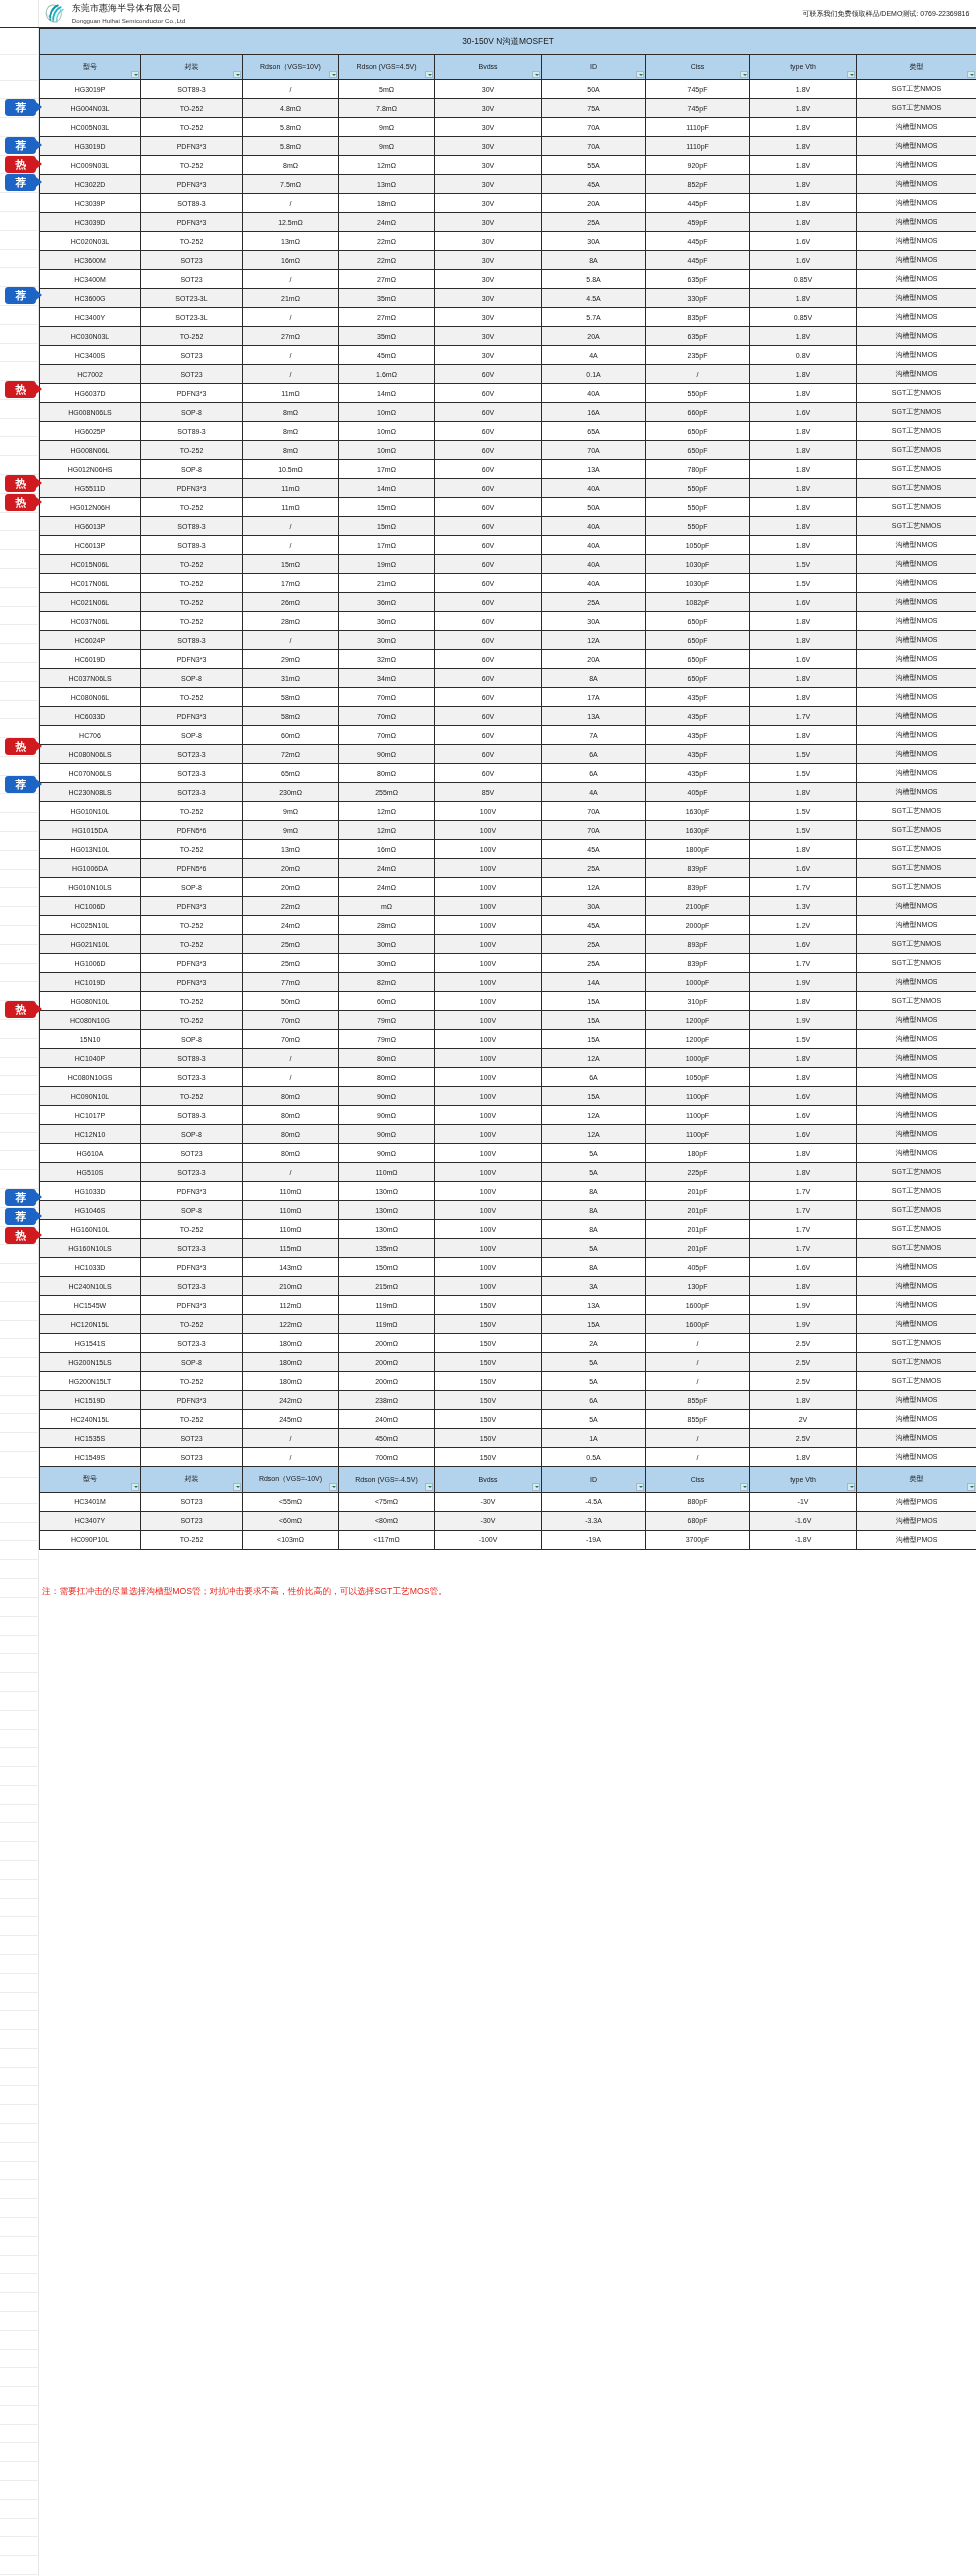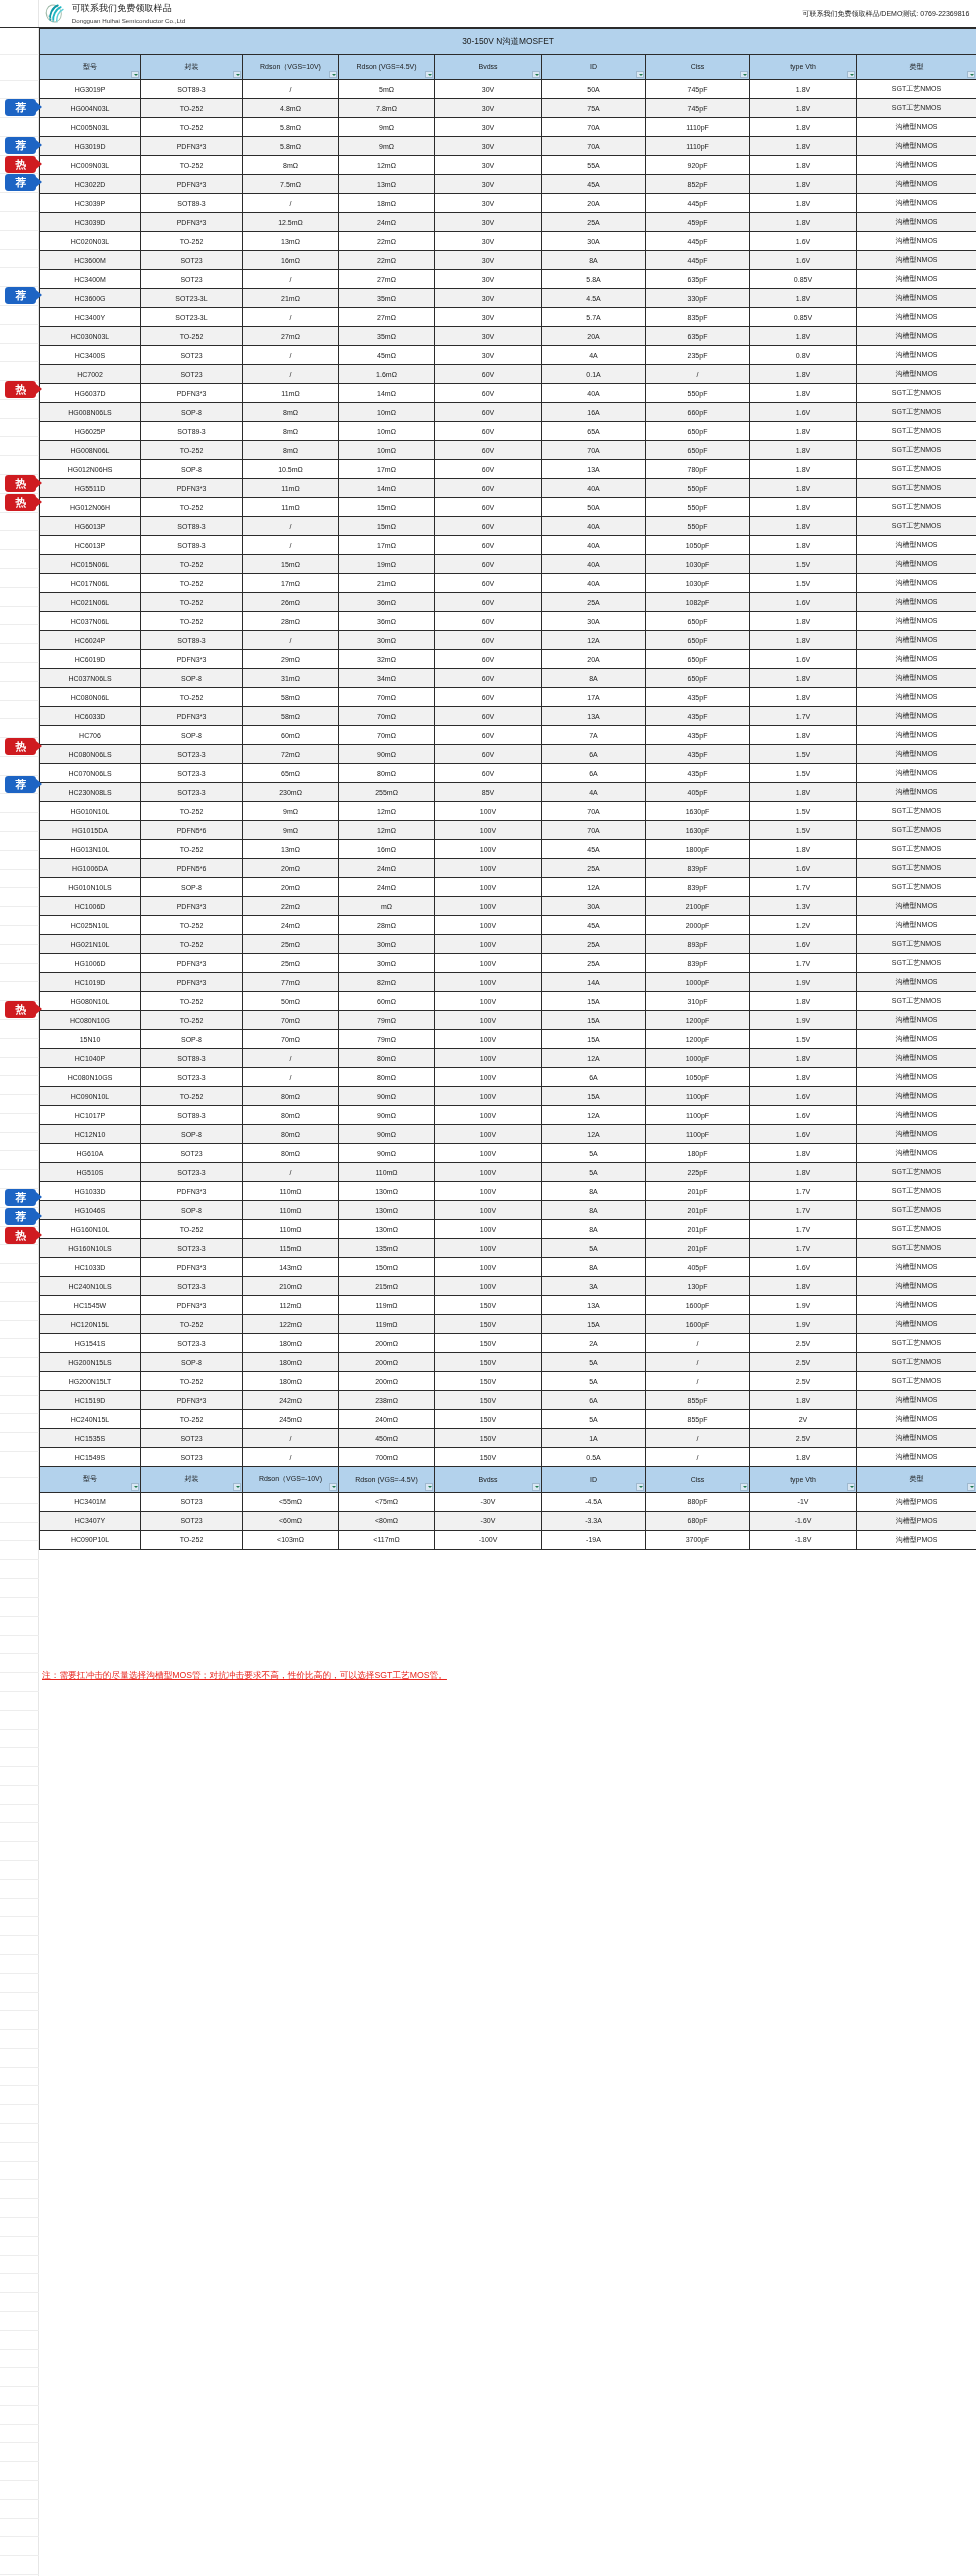--- a/index.html
+++ b/index.html
@@ -318,21 +318,21 @@
       <span class="logo-mark">
         <svg viewBox="0 0 40 40" width="23" height="23" aria-hidden="true">
           <ellipse cx="17" cy="20" rx="13" ry="15" fill="none" stroke="#9fb9a8" stroke-width="1.6" transform="rotate(-18 17 20)"></ellipse>
           <path d="M11 31 C9 22 14 10 24 6" fill="none" stroke="#0e9aa7" stroke-width="3.2" stroke-linecap="round"></path>
           <path d="M16 33 C15 24 20 13 29 9" fill="none" stroke="#1fb6c4" stroke-width="3.2" stroke-linecap="round"></path>
           <path d="M22 34 C22 26 26 17 33 13" fill="none" stroke="#5fd0d8" stroke-width="2.6" stroke-linecap="round"></path>
           <path d="M6 22 C10 30 16 34 24 35" fill="none" stroke="#b9cfc2" stroke-width="1.4"></path>
         </svg>
       </span>
       <span class="logo-text">
-        <span class="logo-cn">可联系我们免费领取样品</span><br>
+        <span class="logo-cn">东莞市惠海半导体有限公司</span><br>
         <span class="logo-en">Dongguan Huihai Semiconductor Co.,Ltd</span>
       </span>
     </div>
     <div class="contact">可联系我们免费领取样品/DEMO测试: 0769-22369816</div>
   </div>
 
   <div class="tbl-wrap">
     <table class="mos">
       <colgroup>
         <col class="c0">
@@ -1204,21 +1204,21 @@
             <td>-100V</td>
             <td>-19A</td>
             <td>3700pF</td>
             <td>-1.8V</td>
             <td>沟槽型PMOS</td>
           </tr>
         </tbody>
     </table>
   </div>
 
-  <div class="note" id="note" style="top: 1670px; text-decoration: underline;">注：需要扛冲击的尽量选择沟槽型MOS管；对抗冲击要求不高，性价比高的，可以选择SGT工艺MOS管。</div>
+  <div class="note" id="note" style="top: 1586px;">注：需要扛冲击的尽量选择沟槽型MOS管；对抗冲击要求不高，性价比高的，可以选择SGT工艺MOS管。</div>
 <div class="badge rec" style="top: 99px;">荐</div>
     <div class="badge rec" style="top: 137px;">荐</div>
     <div class="badge hot" style="top: 156px;">热</div>
     <div class="badge rec" style="top: 174px;">荐</div>
     <div class="badge rec" style="top: 287px;">荐</div>
     <div class="badge hot" style="top: 381px;">热</div>
     <div class="badge hot" style="top: 475px;">热</div>
     <div class="badge hot" style="top: 494px;">热</div>
     <div class="badge hot" style="top: 738px;">热</div>
     <div class="badge rec" style="top: 776px;">荐</div>

